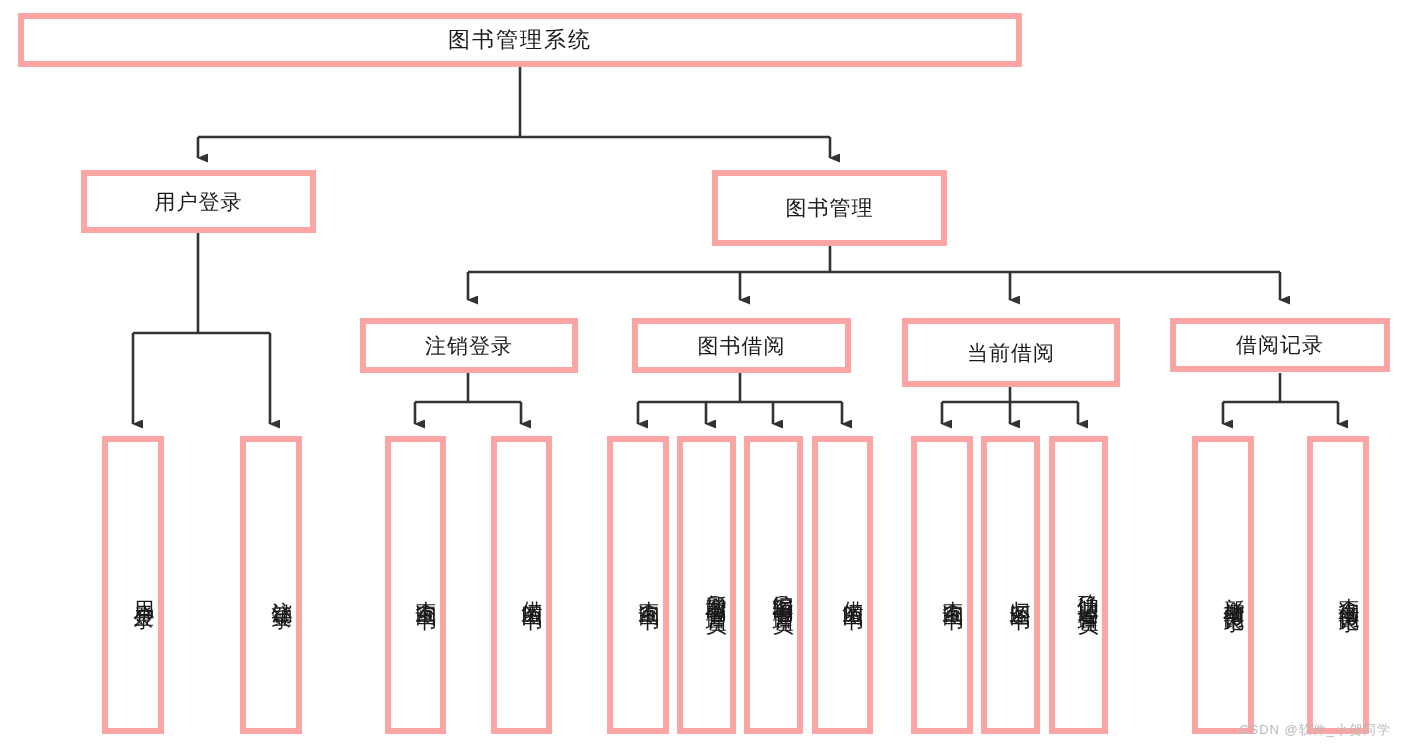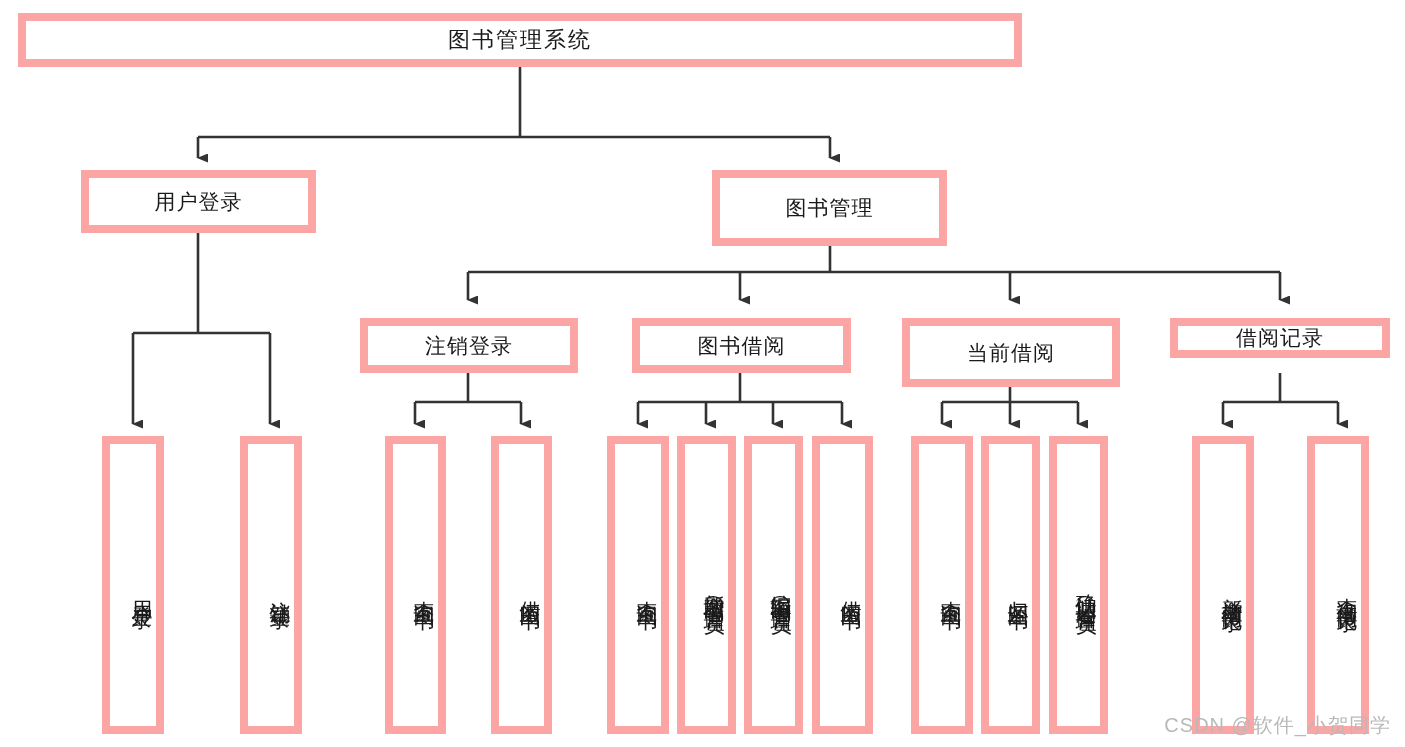--- a/index.html
+++ b/index.html
@@ -2,21 +2,21 @@
 <html><head>
 <meta charset="utf-8">
 <style>
   html,body{margin:0;padding:0;background:#ffffff;}
   body{font-family:"Liberation Sans","DejaVu Sans",sans-serif;}
   #stage{position:relative;width:1405px;height:747px;background:#ffffff;overflow:hidden;}
   #stage svg{position:absolute;left:0;top:0;width:1405px;height:747px;}
   .node-box{
     position:absolute;
     box-sizing:border-box;
-    border:8px solid #fca5a5;
+    border:6px solid #fca5a5;
     background:#ffffff;
     display:flex;
     align-items:center;
     justify-content:center;
     color:#1a1a1a;
   }
   .node-box.horiz{font-size:21px;line-height:1.2;letter-spacing:1px;}
   .node-box.root{font-size:22px;letter-spacing:2px;}
   .node-box.vert{
     writing-mode:vertical-rl;
@@ -26,21 +26,21 @@
     letter-spacing:3px;
     padding-top:10px;
     align-items:flex-start;
     justify-content:center;
   }
   .node-label{display:block;white-space:nowrap;}
   .watermark{
     position:absolute;
     right:14px;
     bottom:8px;
-    font-size:20px;
+    font-size:13px;
     color:#b9b9b9;
     letter-spacing:1px;
     white-space:nowrap;
     pointer-events:none;
     text-align:center;
   }
 </style>
 </head>
 <body>
 
@@ -109,21 +109,21 @@
 
   <div class="node-box horiz" style="left:360px;top:318px;width:218px;height:55px;">
     <span class="node-label">注销登录</span>
   </div>
   <div class="node-box horiz" style="left:632px;top:318px;width:219px;height:55px;">
     <span class="node-label">图书借阅</span>
   </div>
   <div class="node-box horiz" style="left:902px;top:318px;width:218px;height:69px;">
     <span class="node-label">当前借阅</span>
   </div>
-  <div class="node-box horiz" style="left:1170px;top:318px;width:220px;height:40px;">
+  <div class="node-box horiz" style="left:1170px;top:318px;width:220px;height:54px;">
     <span class="node-label">借阅记录</span>
   </div>
 
   <div class="node-box vert" style="left:102px;top:436px;width:62px;height:298px;">
     <span class="node-label">用户登录</span>
   </div>
   <div class="node-box vert" style="left:240px;top:436px;width:62px;height:298px;">
     <span class="node-label">注销登录</span>
   </div>
 

